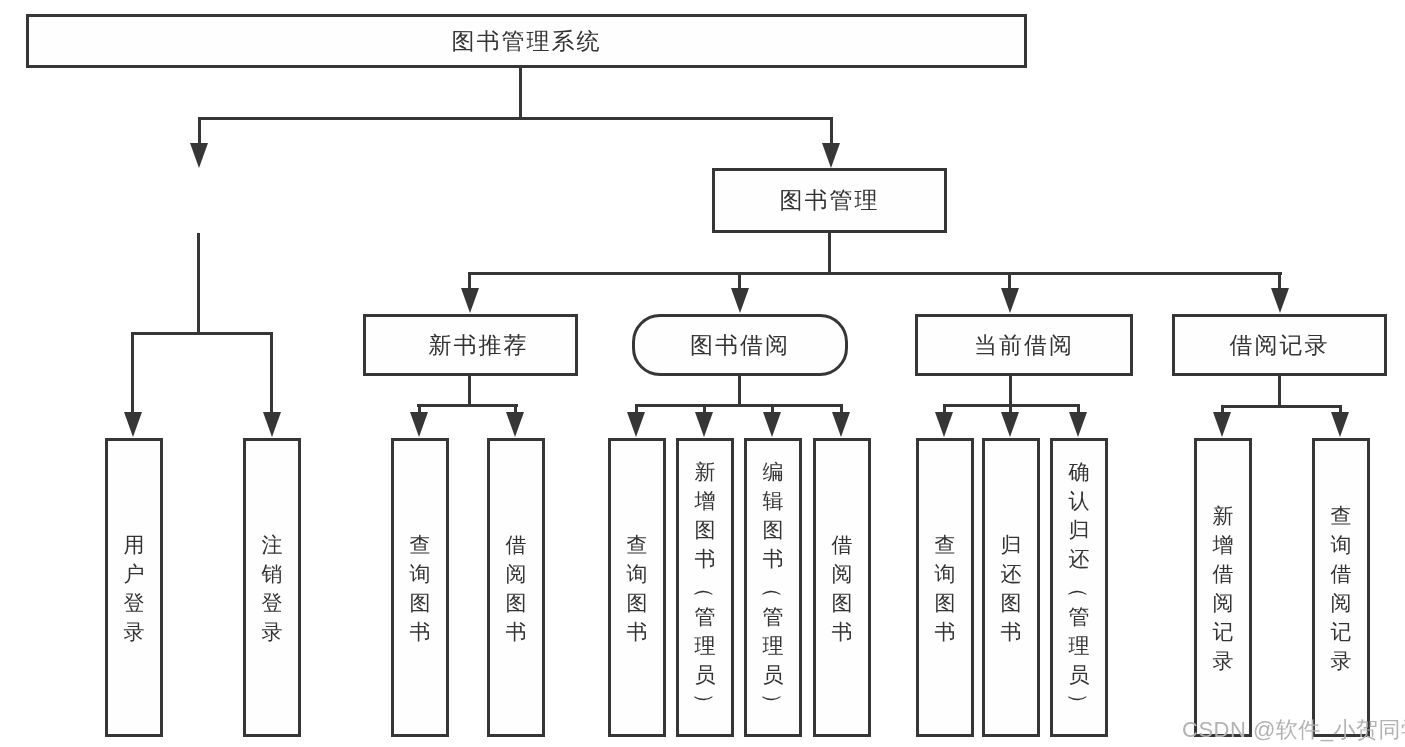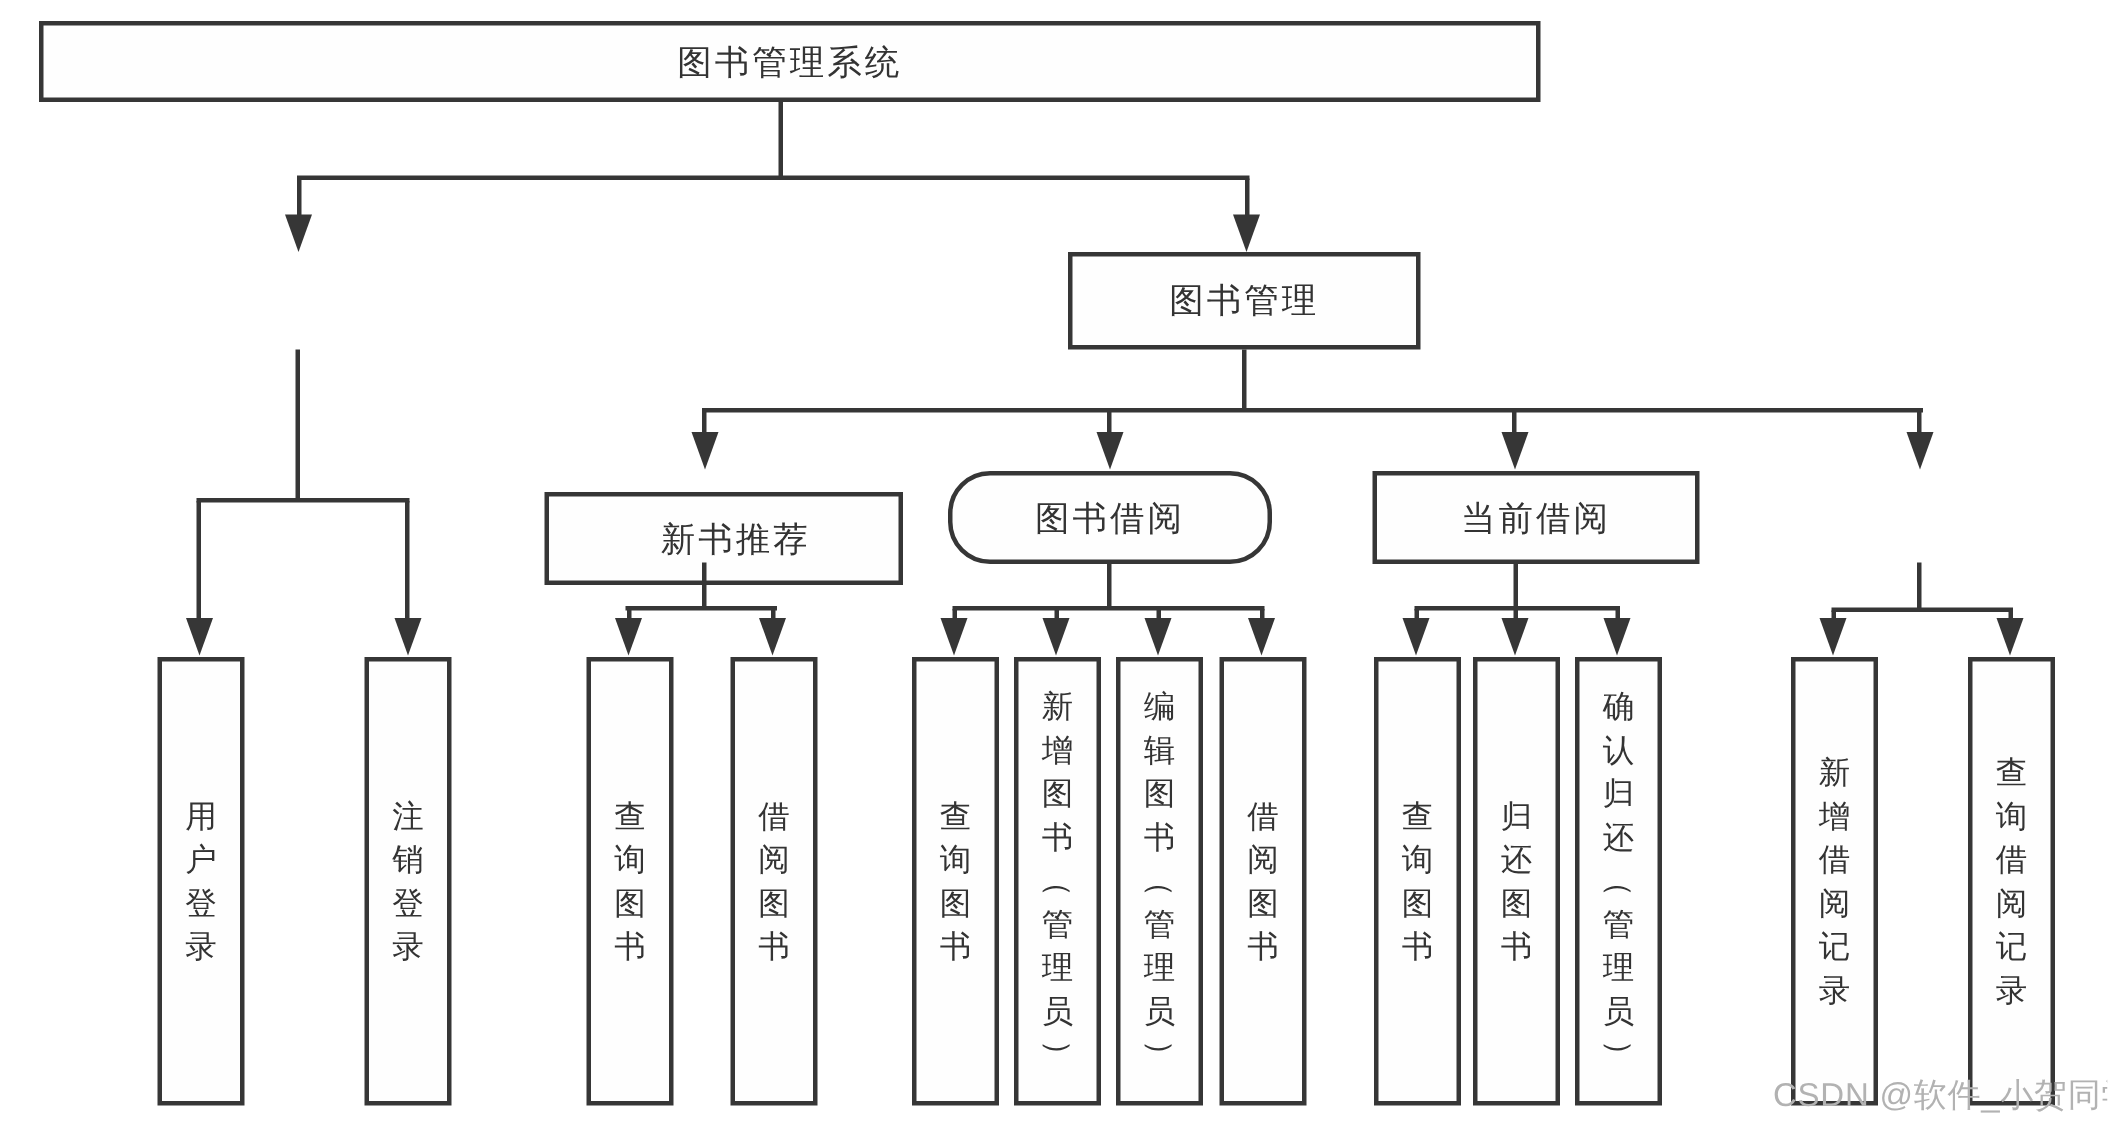--- a/index.html
+++ b/index.html
@@ -58,23 +58,24 @@
   <div class="line" style="left:468px;top:272px;width:814px;height:3px;"></div>
   <div class="line" style="left:468px;top:274px;width:3px;height:16px;"></div>
   <div class="arrow" style="left:461px;top:288px;"></div>
   <div class="line" style="left:738px;top:274px;width:3px;height:16px;"></div>
   <div class="arrow" style="left:731px;top:288px;"></div>
   <div class="line" style="left:1008px;top:274px;width:3px;height:16px;"></div>
   <div class="arrow" style="left:1001px;top:288px;"></div>
   <div class="line" style="left:1278px;top:274px;width:3px;height:16px;"></div>
   <div class="arrow" style="left:1271px;top:288px;"></div>
 
-  <div class="hbox" style="left:363px;top:328px;width:239px;height:62px;padding-left:16px;">新书推荐</div>
+  <div class="hbox" style="left:363px;top:314px;width:215px;height:62px;padding-left:16px;">新书推荐</div>
   <div class="hbox" style="left:632px;top:314px;width:216px;height:62px;border-radius:28px;">图书借阅</div>
   <div class="hbox" style="left:902px;top:314px;width:218px;height:62px;margin-left:13px;">当前借阅</div>
+  <div class="hbox" style="left:1172px;top:314px;width:215px;height:62px;">借阅记录</div>
 
   <div class="line" style="left:468px;top:375px;width:3px;height:31px;"></div>
   <div class="line" style="left:417px;top:404px;width:101px;height:3px;"></div>
   <div class="line" style="left:418px;top:406px;width:3px;height:8px;"></div>
   <div class="arrow" style="left:410px;top:412px;"></div>
   <div class="line" style="left:514px;top:406px;width:3px;height:8px;"></div>
   <div class="arrow" style="left:506px;top:412px;"></div>
 
   <div class="line" style="left:738px;top:375px;width:3px;height:31px;"></div>
   <div class="line" style="left:635px;top:404px;width:208px;height:3px;"></div>

